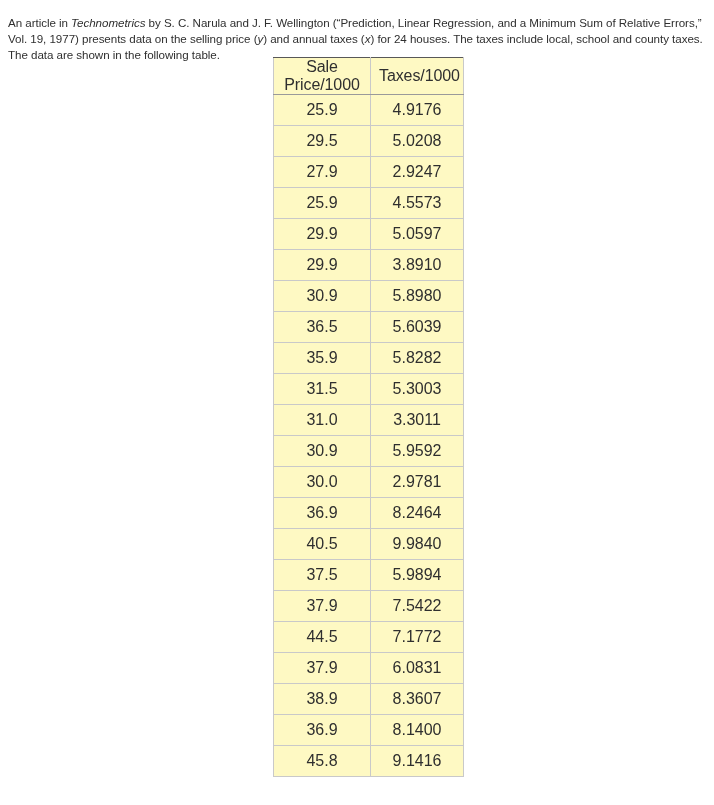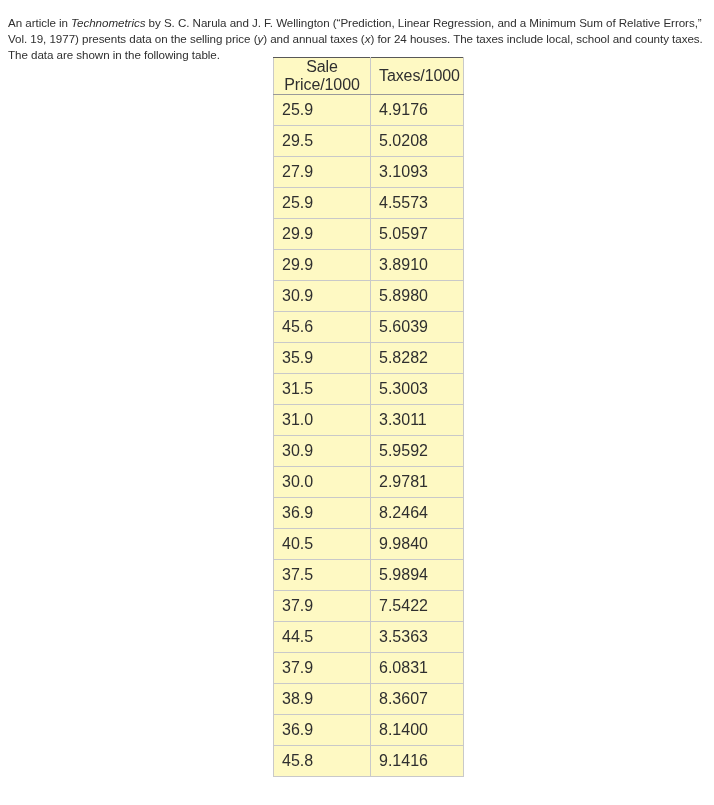--- a/index.html
+++ b/index.html
@@ -64,20 +64,21 @@
     height: 32px;
     letter-spacing: -0.1px;
   }
   table.data-table thead th.col-price {
     width: 97px;
   }
   table.data-table thead th.col-taxes {
     width: 93px;
   }
   table.data-table tbody td {
+    text-align: center;
   }
   table.data-table tbody tr:last-child td {
     border-bottom: 1px solid #c9c9c9;
   }
 </style>
 </head>
 <body>
 
 <div class="page">
 
@@ -95,40 +96,40 @@
           <tr>
             <td>25.9</td>
             <td>4.9176</td>
           </tr>
           <tr>
             <td>29.5</td>
             <td>5.0208</td>
           </tr>
           <tr>
             <td>27.9</td>
-            <td>3.1093</td>
+            <td>2.9247</td>
           </tr>
           <tr>
             <td>25.9</td>
             <td>4.5573</td>
           </tr>
           <tr>
             <td>29.9</td>
             <td>5.0597</td>
           </tr>
           <tr>
             <td>29.9</td>
             <td>3.8910</td>
           </tr>
           <tr>
             <td>30.9</td>
             <td>5.8980</td>
           </tr>
           <tr>
-            <td>45.6</td>
+            <td>36.5</td>
             <td>5.6039</td>
           </tr>
           <tr>
             <td>35.9</td>
             <td>5.8282</td>
           </tr>
           <tr>
             <td>31.5</td>
             <td>5.3003</td>
           </tr>
@@ -155,21 +156,21 @@
           <tr>
             <td>37.5</td>
             <td>5.9894</td>
           </tr>
           <tr>
             <td>37.9</td>
             <td>7.5422</td>
           </tr>
           <tr>
             <td>44.5</td>
-            <td>3.5363</td>
+            <td>7.1772</td>
           </tr>
           <tr>
             <td>37.9</td>
             <td>6.0831</td>
           </tr>
           <tr>
             <td>38.9</td>
             <td>8.3607</td>
           </tr>
           <tr>

